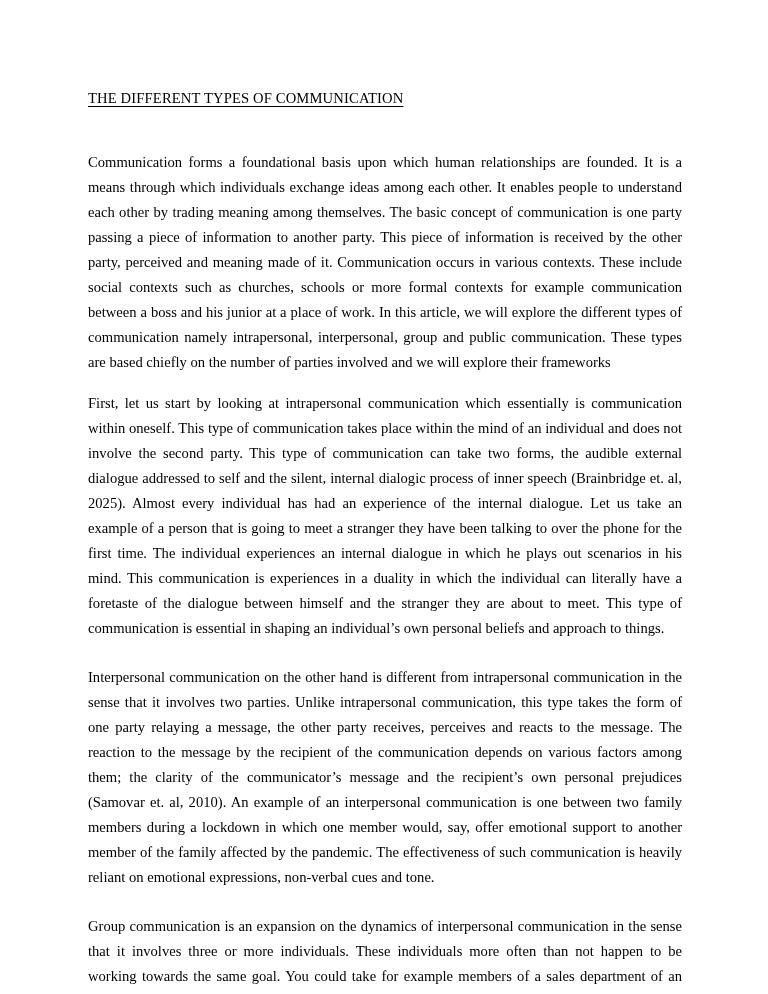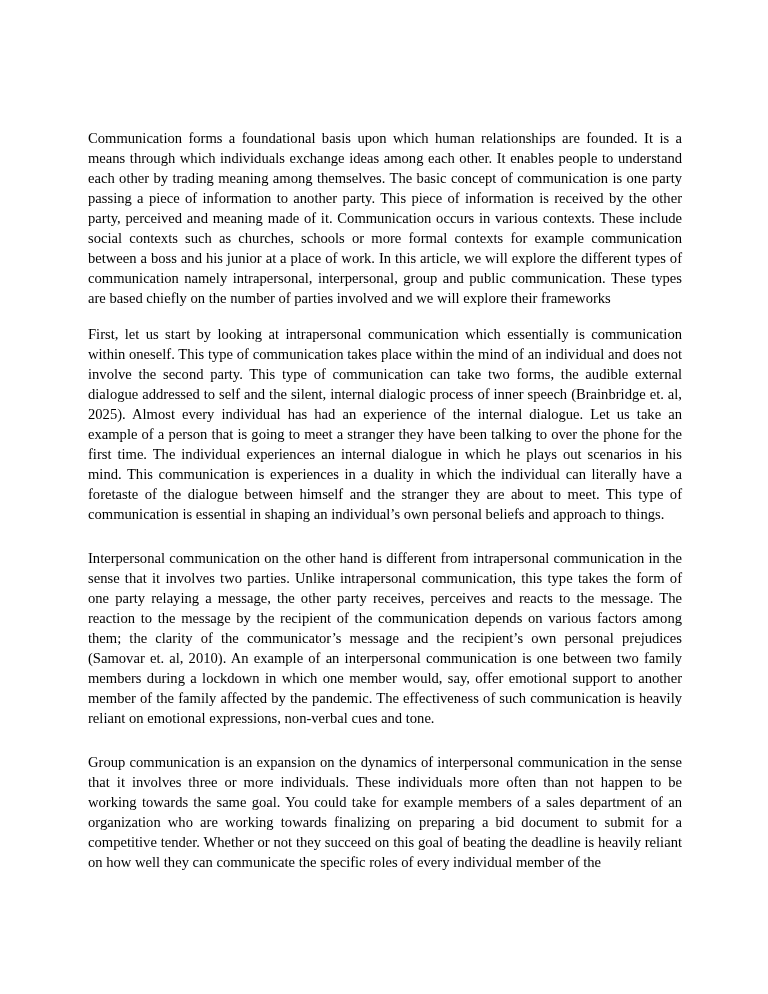--- a/index.html
+++ b/index.html
@@ -36,21 +36,21 @@
     text-decoration: underline;
     text-underline-offset: 2.5px;
     letter-spacing: 0.15px;
     white-space: nowrap;
   }
   .title-spacer {
     height: 40px;
   }
   p.body-para {
     font-size: 14.6px;
-    line-height: 20px;
+    line-height: 25px;
     margin: 0;
     text-align: justify;
     text-justify: inter-word;
     hyphens: none;
   }
   p.body-para.gap-small {
     margin-top: 16px;
   }
   p.body-para.gap-large {
     margin-top: 24px;
@@ -58,20 +58,21 @@
   p.body-para:last-child {
     text-align: justify;
   }
 </style>
 </head>
 <body>
 
 <div class="page">
   <div class="content">
 
+    <h1 class="doc-title">THE DIFFERENT TYPES OF COMMUNICATION</h1>
 
     <div class="title-spacer"></div>
 
     <p class="body-para">Communication forms a foundational basis upon which human relationships are founded. It is a means through which individuals exchange ideas among each other. It enables people to understand each other by trading meaning among themselves. The basic concept of communication is one party passing a piece of information to another party. This piece of information is received by the other party, perceived and meaning made of it. Communication occurs in various contexts. These include social contexts such as churches, schools or more formal contexts for example communication between a boss and his junior at a place of work. In this article, we will explore the different types of communication namely intrapersonal, interpersonal, group and public communication. These types are based chiefly on the number of parties involved and we will explore their frameworks</p>
 
     <p class="body-para gap-small">First, let us start by looking at intrapersonal communication which essentially is communication within oneself. This type of communication takes place within the mind of an individual and does not involve the second party. This type of communication can take two forms, the audible external dialogue addressed to self and the silent, internal dialogic process of inner speech (Brainbridge et. al, 2025). Almost every individual has had an experience of the internal dialogue. Let us take an example of a person that is going to meet a stranger they have been talking to over the phone for the first time. The individual experiences an internal dialogue in which he plays out scenarios in his mind. This communication is experiences in a duality in which the individual can literally have a foretaste of the dialogue between himself and the stranger they are about to meet. This type of communication is essential in shaping an individual’s own personal beliefs and approach to things.</p>
 
     <p class="body-para gap-large">Interpersonal communication on the other hand is different from intrapersonal communication in the sense that it involves two parties. Unlike intrapersonal communication, this type takes the form of one party relaying a message, the other party receives, perceives and reacts to the message. The reaction to the message by the recipient of the communication depends on various factors among them; the clarity of the communicator’s message and the recipient’s own personal prejudices (Samovar et. al, 2010). An example of an interpersonal communication is one between two family members during a lockdown in which one member would, say, offer emotional support to another member of the family affected by the pandemic. The effectiveness of such communication is heavily reliant on emotional expressions, non-verbal cues and tone.</p>
 
     <p class="body-para gap-large">Group communication is an expansion on the dynamics of interpersonal communication in the sense that it involves three or more individuals. These individuals more often than not happen to be working towards the same goal. You could take for example members of a sales department of an organization who are working towards finalizing on preparing a bid document to submit for a competitive tender. Whether or not they succeed on this goal of beating the deadline is heavily reliant on how well they can communicate the specific roles of every individual member of the</p>

